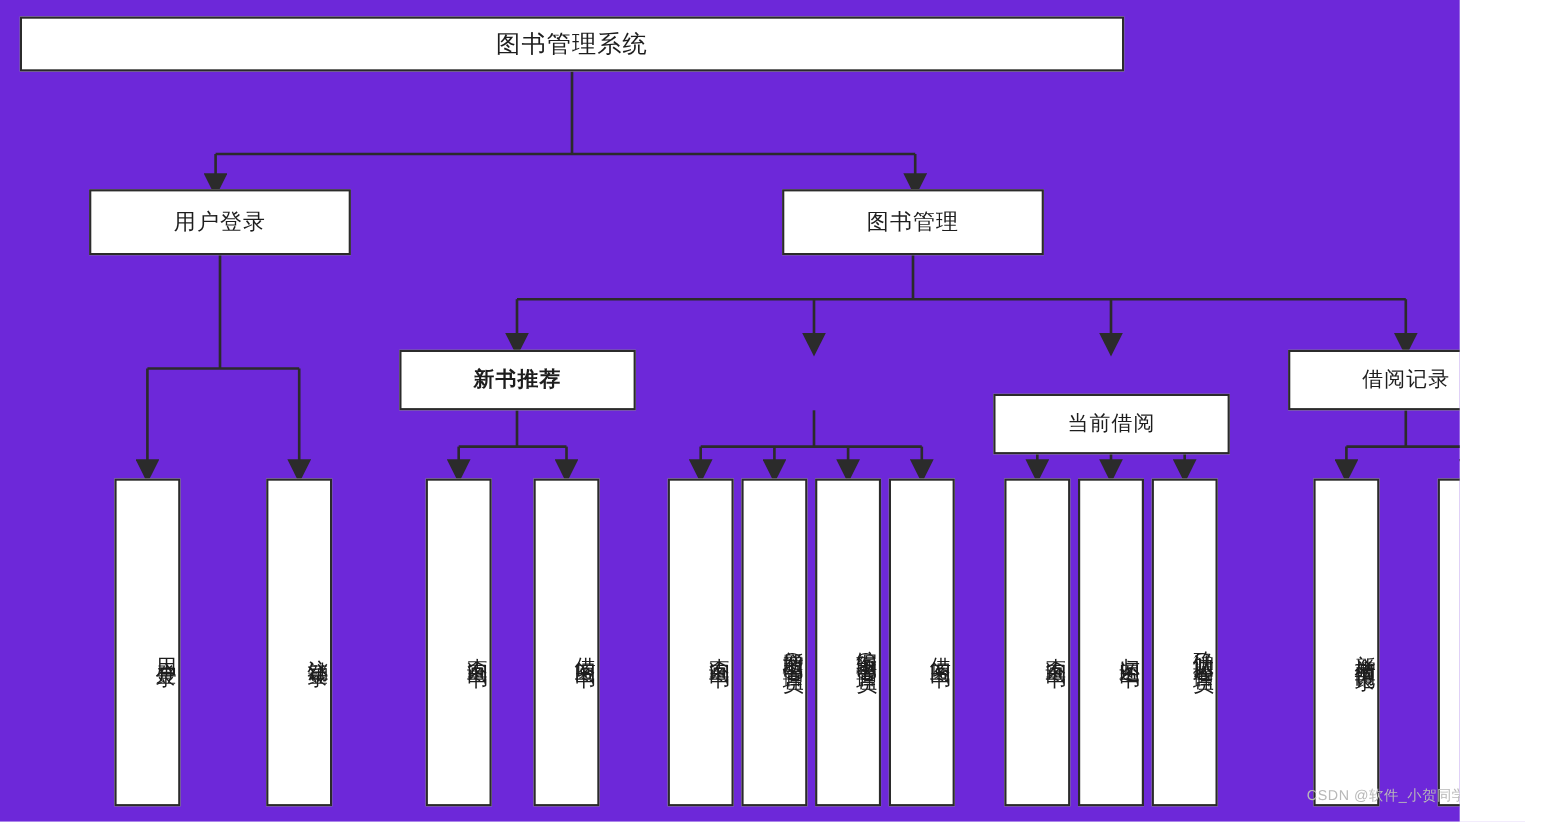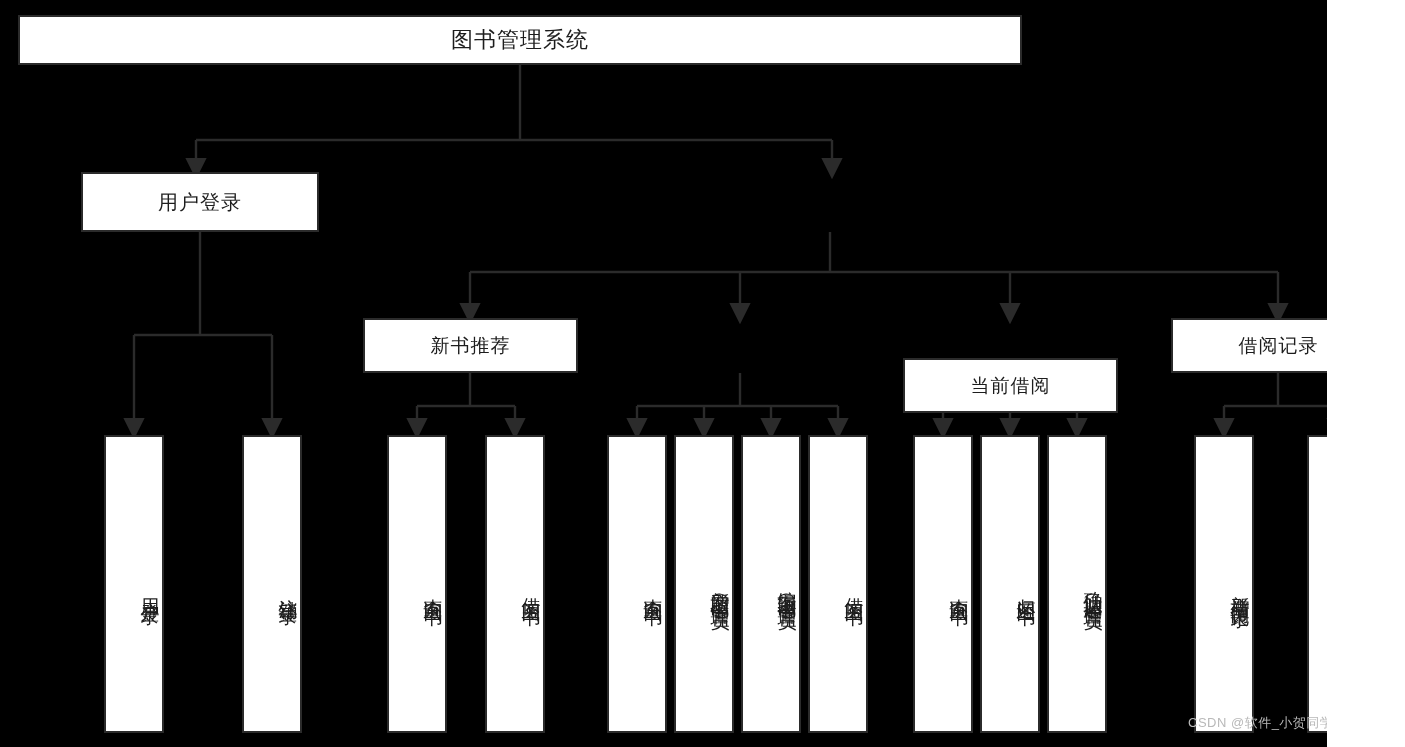--- a/index.html
+++ b/index.html
@@ -4,21 +4,21 @@
 <style>
   html,body{margin:0;padding:0;background:#ffffff;}
   body{
     font-family:"Liberation Sans","DejaVu Sans",sans-serif;
     color:#1a1a1a;
   }
   #canvas{
     position:relative;
     width:1327px;
     height:747px;
-    background:#000000;
+    background:#6d28d9;
     overflow:hidden;
   }
   svg#wires{
     position:absolute;
     left:0;top:0;
     width:1405px;height:747px;
     pointer-events:none;
   }
   .node{
     position:absolute;
@@ -114,22 +114,23 @@
       <path d="M1278,373 L1278,406"></path>
       <path d="M1224,406 L1337,406"></path>
       <path d="M1224,406 L1224,420" marker-end="url(#arrow)"></path>
       <path d="M1337,406 L1337,420" marker-end="url(#arrow)"></path>
     </g>
   </svg>
 
   <div class="node root" style="left:18px;top:15px;width:1004px;height:50px;">图书管理系统</div>
 
   <div class="node lvl1" style="left:81px;top:172px;width:238px;height:60px;">用户登录</div>
+  <div class="node lvl1" style="left:711px;top:172px;width:238px;height:60px;">图书管理</div>
 
-  <div class="node lvl2" style="left:363px;top:318px;width:215px;height:55px;">新书推荐</div>
+  <div class="node lvl2" style="left:363px;top:318px;width:215px;height:55px;font-weight:bold;">新书推荐</div>
   <div class="node lvl2" style="left:903px;top:318px;width:215px;height:55px;margin-top:40px;">当前借阅</div>
   <div class="node lvl2" style="left:1171px;top:318px;width:215px;height:55px;">借阅记录</div>
 
   <div class="node leaf" style="left:104px;top:435px;width:60px;height:298px;">用户登录</div>
   <div class="node leaf" style="left:242px;top:435px;width:60px;height:298px;">注销登录</div>
 
   <div class="node leaf" style="left:387px;top:435px;width:60px;height:298px;">查询图书</div>
   <div class="node leaf" style="left:485px;top:435px;width:60px;height:298px;">借阅图书</div>
 
   <div class="node leaf" style="left:607px;top:435px;width:60px;height:298px;">查询图书</div>

